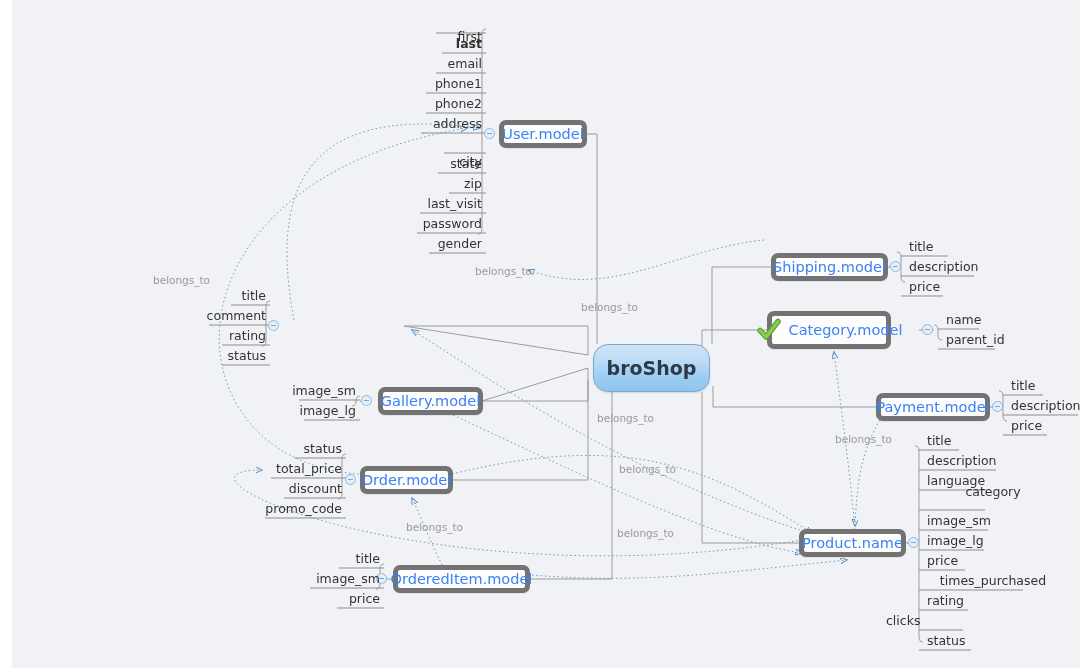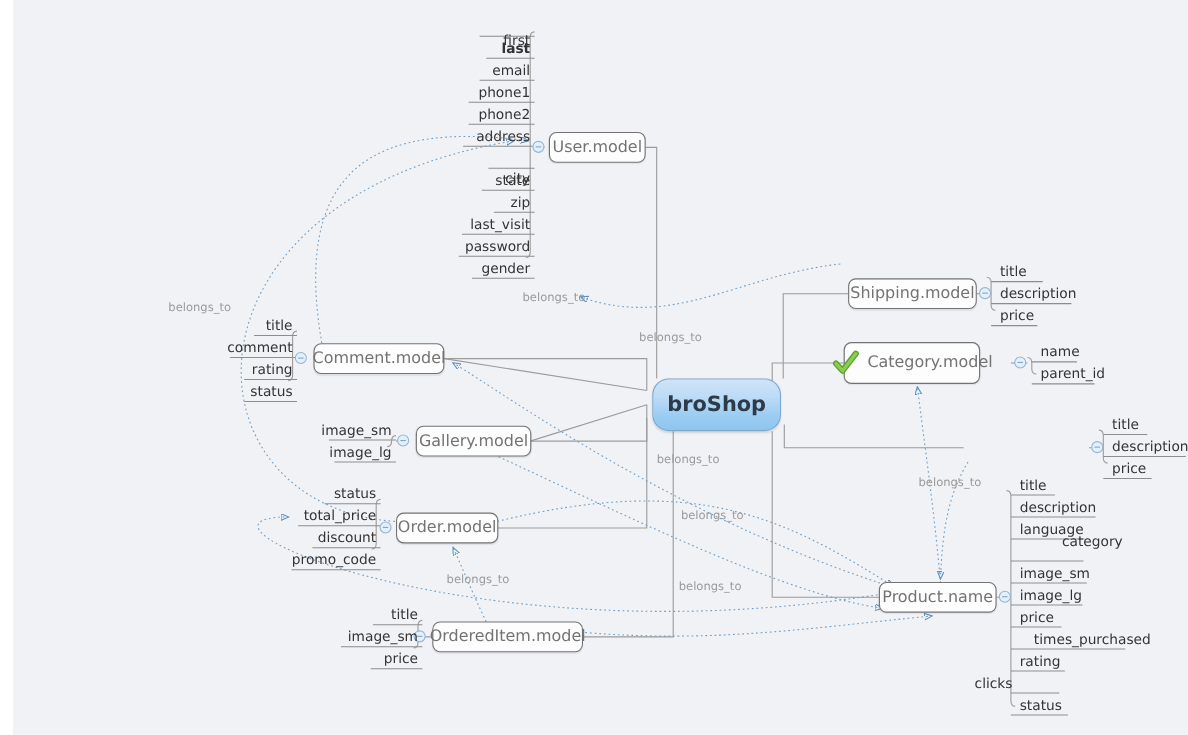--- a/index.html
+++ b/index.html
@@ -15,23 +15,23 @@
     background:#f1f2f6;
     
     border-left:12px solid #ffffff;
     box-sizing:border-box;
   }
   #svg-layer{position:absolute;left:0;top:0;width:1080px;height:668px;}
   .node{
     position:absolute;
     box-sizing:border-box;
     background:#fdfdfd;
-    border:1px solid #737373;
+    border:5px solid #737373;
     border-radius:7px;
-    color:#737373;
+    color:#3b82f6;
     font-size:14.5px;
     line-height:1;
     display:flex;align-items:center;justify-content:center;
     padding:0 10px;
     white-space:nowrap;
     box-shadow:0 1px 1px rgba(0,0,0,.07);
   }
   .node.root{
     background:linear-gradient(to bottom,#cfe4f7 0%,#bcdbf6 35%,#9ccdf2 70%,#8fc5ef 100%);
     border:1px solid #7aa8cc;
@@ -214,23 +214,20 @@
 
   <div class="node root" style="left:581px;top:344px;width:117px;height:48px;">
     <span>broShop</span>
   </div>
 
   <div class="node" style="left:487px;top:120px;width:88px;height:28px;">
     <span>User.model</span>
   </div>
   <div class="toggle" style="left:472px;top:128px;"></div>
 
-  <div class="node" style="left:273px;top:312px;width:119px;height:28px;">
-    <span>Comment.model</span>
-  </div>
   <div class="toggle" style="left:256px;top:320px;"></div>
 
   <div class="node" style="left:366px;top:387px;width:105px;height:28px;">
     <span>Gallery.model</span>
   </div>
   <div class="toggle" style="left:349px;top:395px;"></div>
 
   <div class="node" style="left:348px;top:466px;width:93px;height:28px;">
     <span>Order.model</span>
   </div>
@@ -250,20 +247,23 @@
     <span class="chk">
       <svg viewBox="0 0 26 26" width="26" height="26">
         <path d="M4,13.5 L10,20 L22,4.5" fill="none" stroke="#5aa52c" stroke-width="5.5" stroke-linecap="round" stroke-linejoin="round"></path>
         <path d="M4,13.5 L10,20 L22,4.5" fill="none" stroke="#8ccc55" stroke-width="3" stroke-linecap="round" stroke-linejoin="round"></path>
       </svg>
     </span>
     <span>Category.model</span>
   </div>
   <div class="toggle" style="left:910px;top:324px;"></div>
 
+  <div class="node" style="left:864px;top:393px;width:114px;height:28px;">
+    <span>Payment.model</span>
+  </div>
   <div class="toggle" style="left:980px;top:401px;"></div>
 
   <div class="node" style="left:787px;top:529px;width:107px;height:28px;">
     <span>Product.name</span>
   </div>
   <div class="toggle" style="left:896px;top:537px;"></div>
 
   <div class="field right" style="left:394px;top:31px;width:80px;">first</div>
   <div class="field right" style="left:394px;top:38px;width:80px;font-weight:bold;">last</div>
   <div class="field right" style="left:394px;top:58px;width:80px;">email</div>

